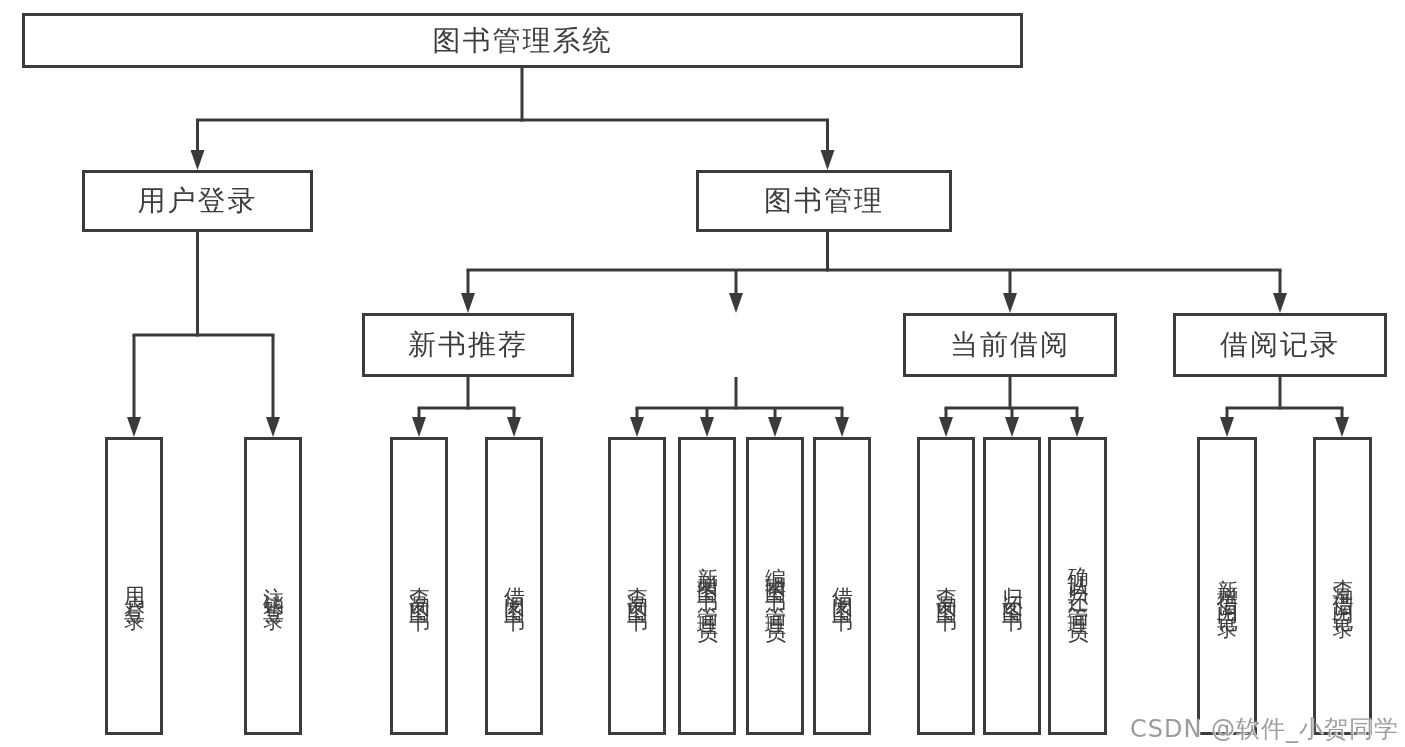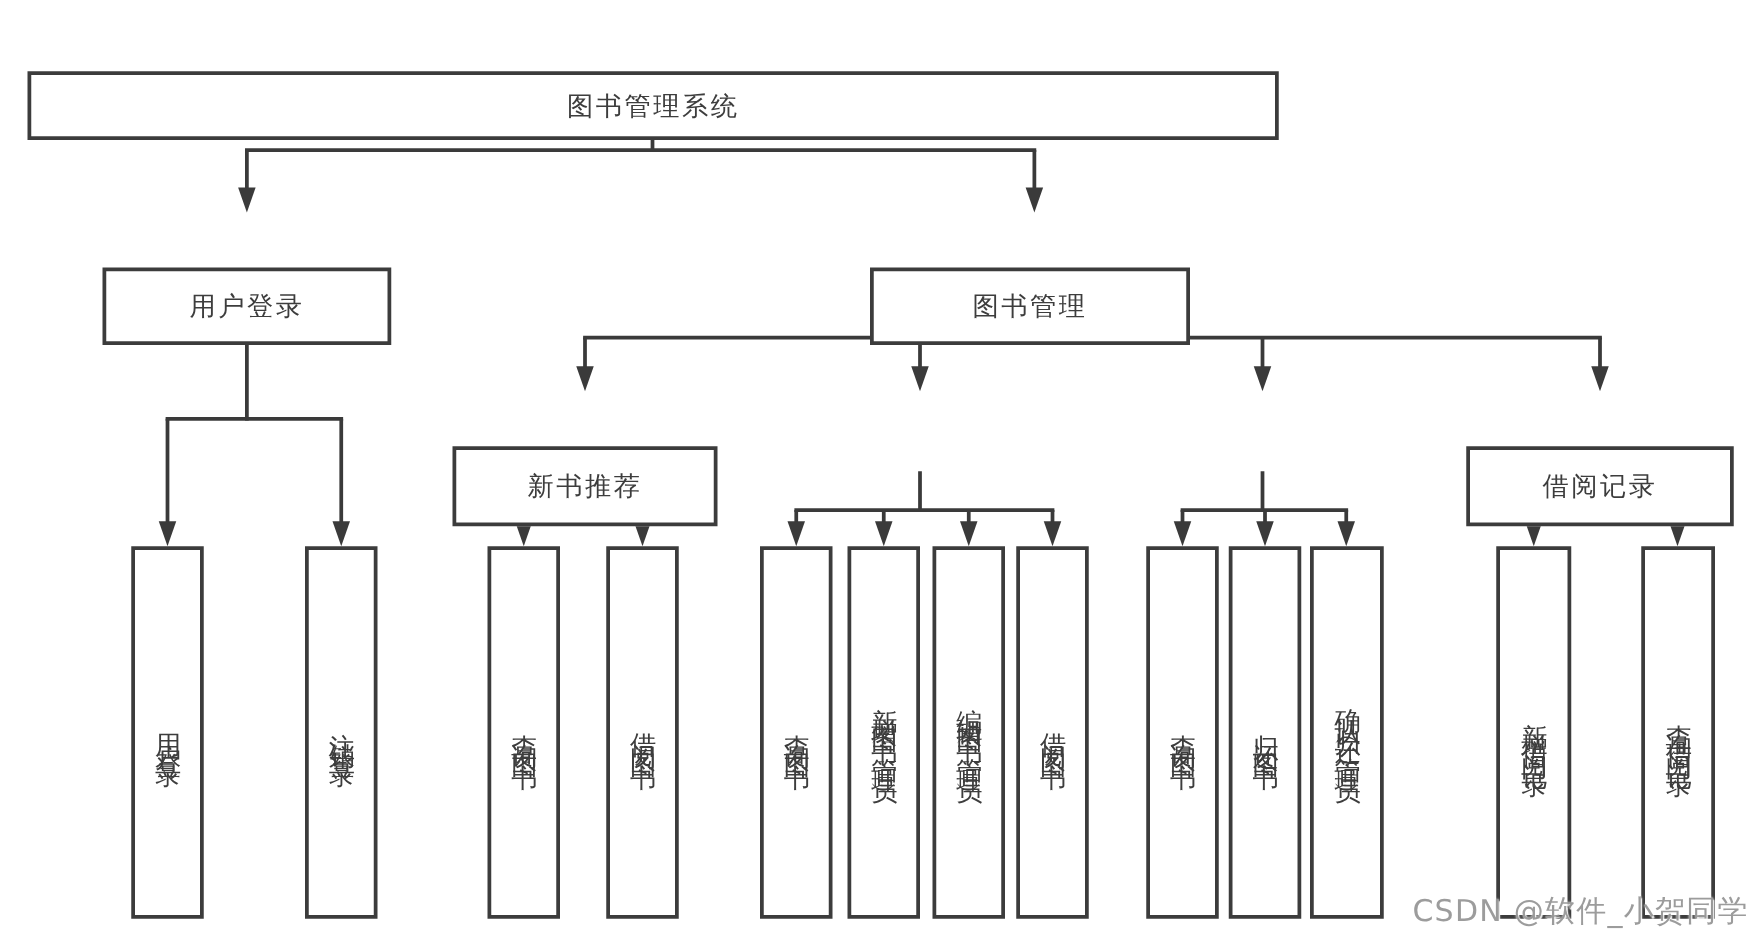--- a/index.html
+++ b/index.html
@@ -21,23 +21,22 @@
     box-sizing: border-box;
     border: 3px solid #3c3c3c;
     background: #ffffff;
     color: #3d3d3d;
     display: flex;
     align-items: center;
     justify-content: center;
     z-index: 2;
   }
   .node.h {
-    font-size: 21px;
+    font-size: 28px;
     letter-spacing: 2px;
-    margin-top: 44px;
   }
   .node.v {
     writing-mode: vertical-rl;
     text-orientation: mixed;
     font-size: 21px;
     letter-spacing: 8px;
     line-height: 1;
   }
   .watermark {
     position: absolute;
@@ -121,20 +120,21 @@
       <polygon points="1342,437 1335,417 1349,417"></polygon>
     </g>
   </svg>
 
   <div class="node h" style="left:22px; top:13px; width:1001px; height:55px;">图书管理系统</div>
 
   <div class="node h" style="left:82px; top:170px; width:231px; height:62px;">用户登录</div>
   <div class="node h" style="left:696px; top:170px; width:256px; height:62px;">图书管理</div>
 
   <div class="node h" style="left:362px; top:313px; width:212px; height:64px;">新书推荐</div>
+  <div class="node h" style="left:903px; top:313px; width:214px; height:64px;">当前借阅</div>
   <div class="node h" style="left:1173px; top:313px; width:214px; height:64px;">借阅记录</div>
 
   <div class="node v" style="left:105px; top:437px; width:58px; height:298px;">用户登录</div>
   <div class="node v" style="left:244px; top:437px; width:58px; height:298px;">注销登录</div>
 
   <div class="node v" style="left:390px; top:437px; width:58px; height:298px;">查询图书</div>
   <div class="node v" style="left:485px; top:437px; width:58px; height:298px;">借阅图书</div>
 
   <div class="node v" style="left:608px; top:437px; width:58px; height:298px;">查询图书</div>
   <div class="node v" style="left:678px; top:437px; width:58px; height:298px;">新增图书（管理员）</div>

